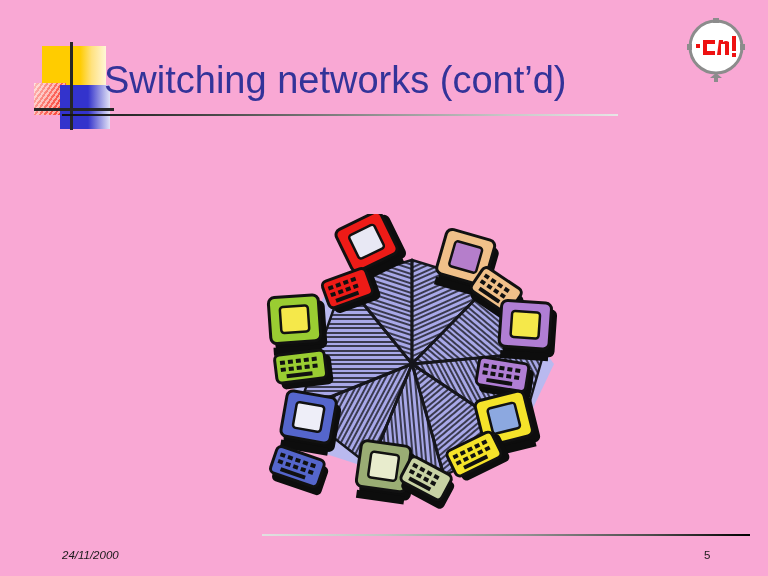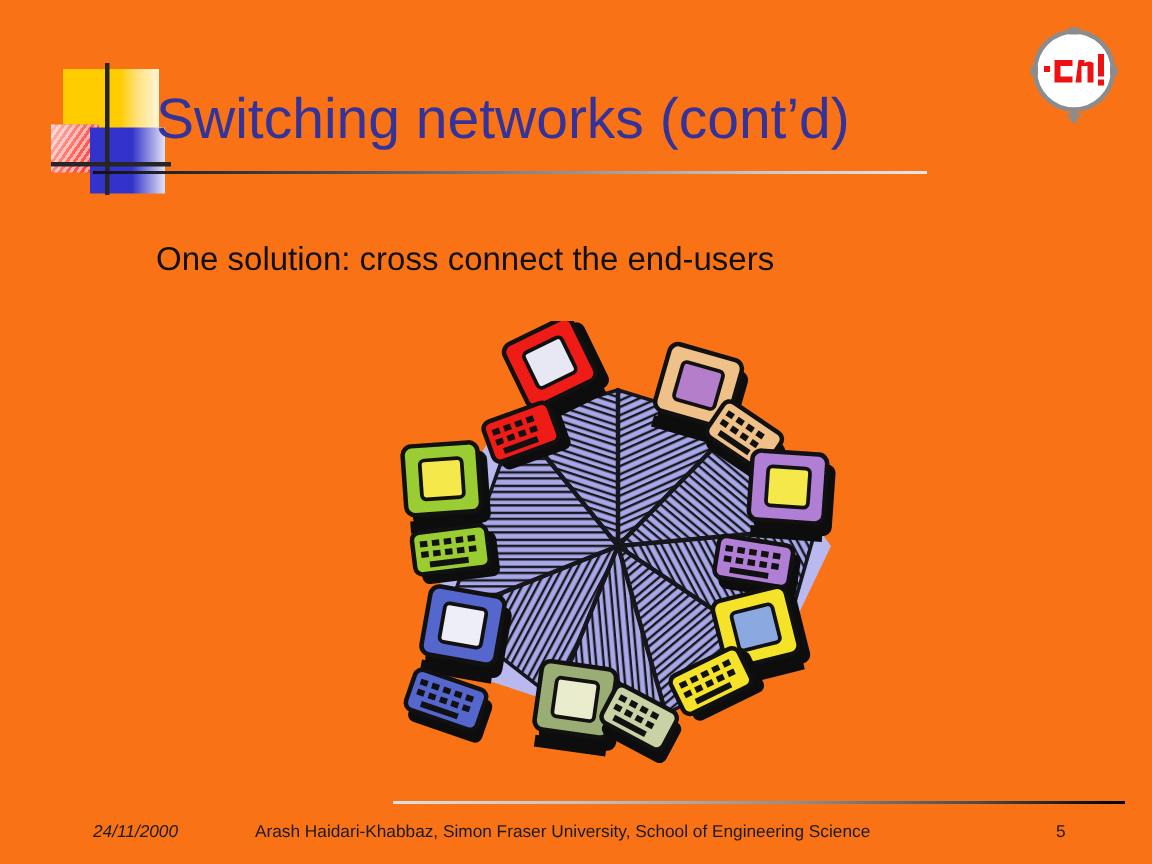--- a/index.html
+++ b/index.html
@@ -12,21 +12,21 @@
     height: 576px;
     overflow: hidden;
     font-family: "Liberation Sans", sans-serif;
     position: relative;
   }
   .slide {
     position: absolute;
     left: 0; top: 0;
     width: 768px;
     height: 576px;
-    background: #f97316;
+    background: #f9a8d4;
     overflow: hidden;
   }
 
   
   .logo-wrap {
     position: absolute;
     left: 683px;
     top: 16px;
     width: 66px;
     height: 72px;
@@ -210,21 +210,20 @@
     <div class="deco-red-stripes"></div>
     <div class="deco-blue"></div>
     <div class="deco-blue-fade"></div>
     <div class="deco-vline"></div>
     <div class="deco-hline"></div>
   </div>
 
   <div class="title">Switching networks (cont’d)</div>
   <div class="title-rule"></div>
 
-  <div class="body-text">One solution: cross connect the end-users</div>
 
   <div class="figure">
     <svg width="312" height="300" viewBox="0 0 312 300" xmlns="http://www.w3.org/2000/svg">
       <defs>
 
         <pattern id="hatchA" width="9" height="9" patternUnits="userSpaceOnUse" patternTransform="rotate(18)">
           <rect width="9" height="9" fill="#a8a8e8"></rect>
           <path d="M0 2 h9 M0 6 h9" stroke="#16161c" stroke-width="1.6"></path>
         </pattern>
         <pattern id="hatchB" width="9" height="9" patternUnits="userSpaceOnUse" patternTransform="rotate(-24)">
@@ -442,16 +441,15 @@
               <rect x="29" y="13" width="5" height="4"></rect>
             <rect x="8" y="20" width="24" height="4"></rect>
           </g>
         </g>
       </g>
     </svg>
   </div>
 
   <div class="footer-rule"></div>
   <div class="footer-date">24/11/2000</div>
-  <div class="footer-center">Arash Haidari-Khabbaz, Simon Fraser University, School of Engineering Science</div>
   <div class="footer-page">5</div>
 
 </div>
 
 </body></html>

